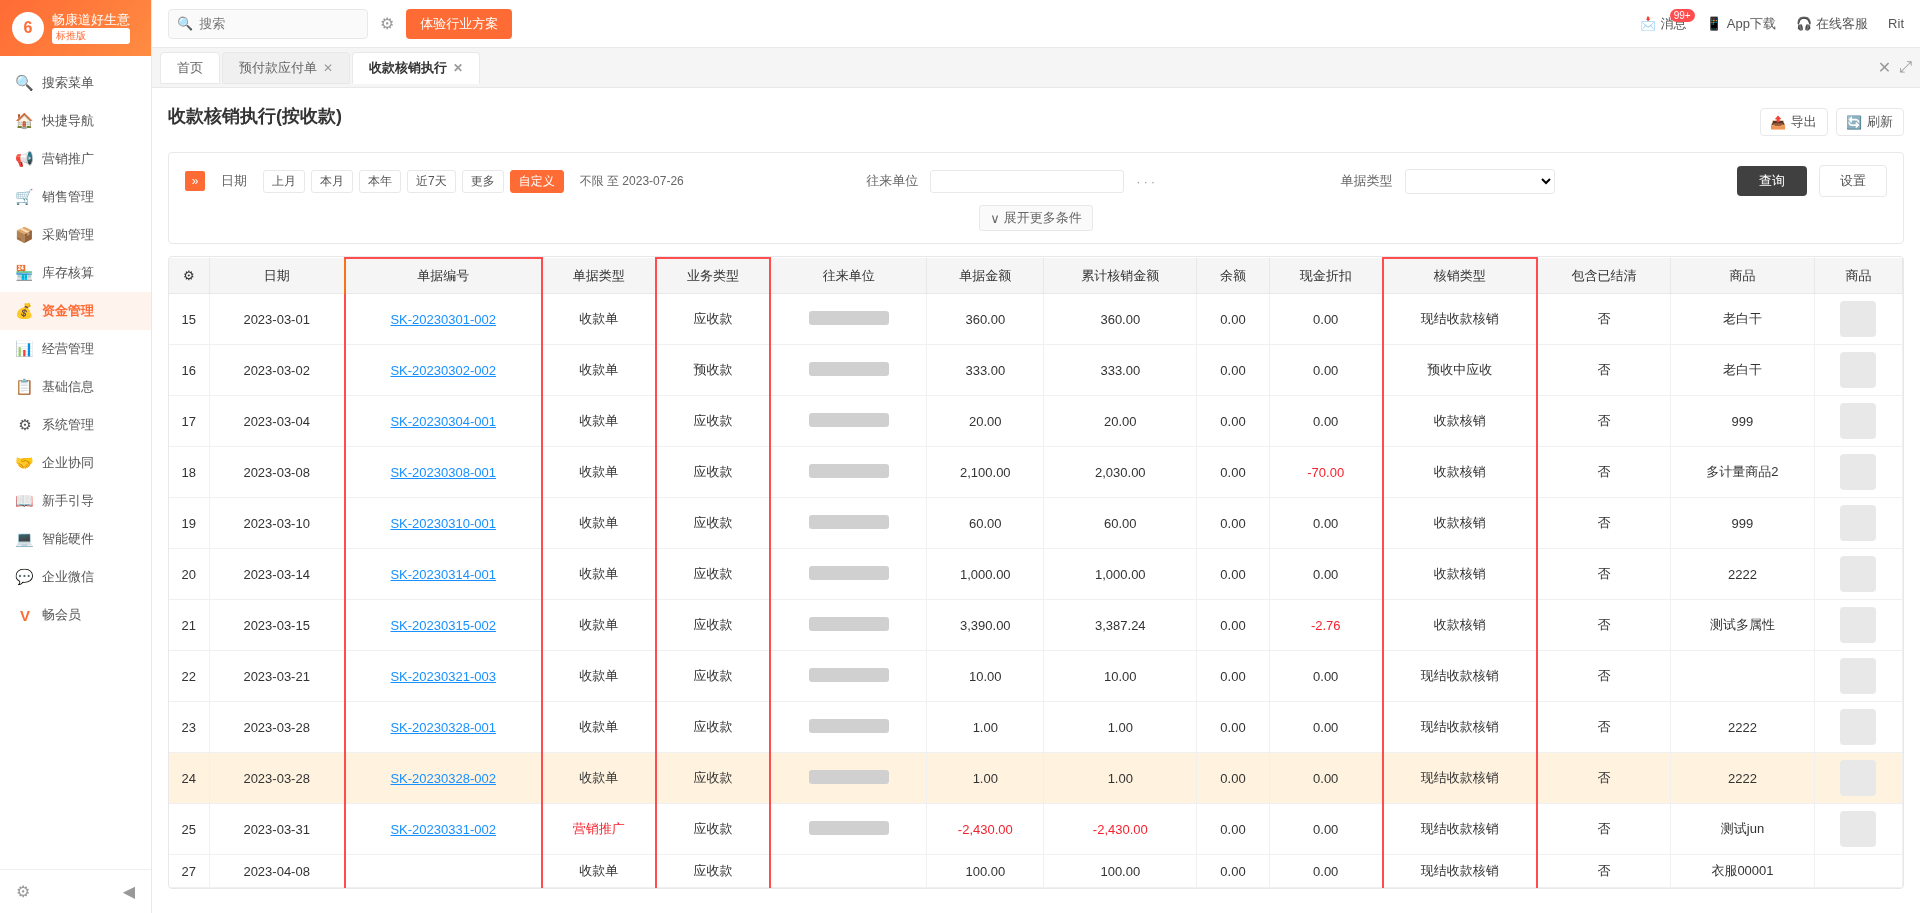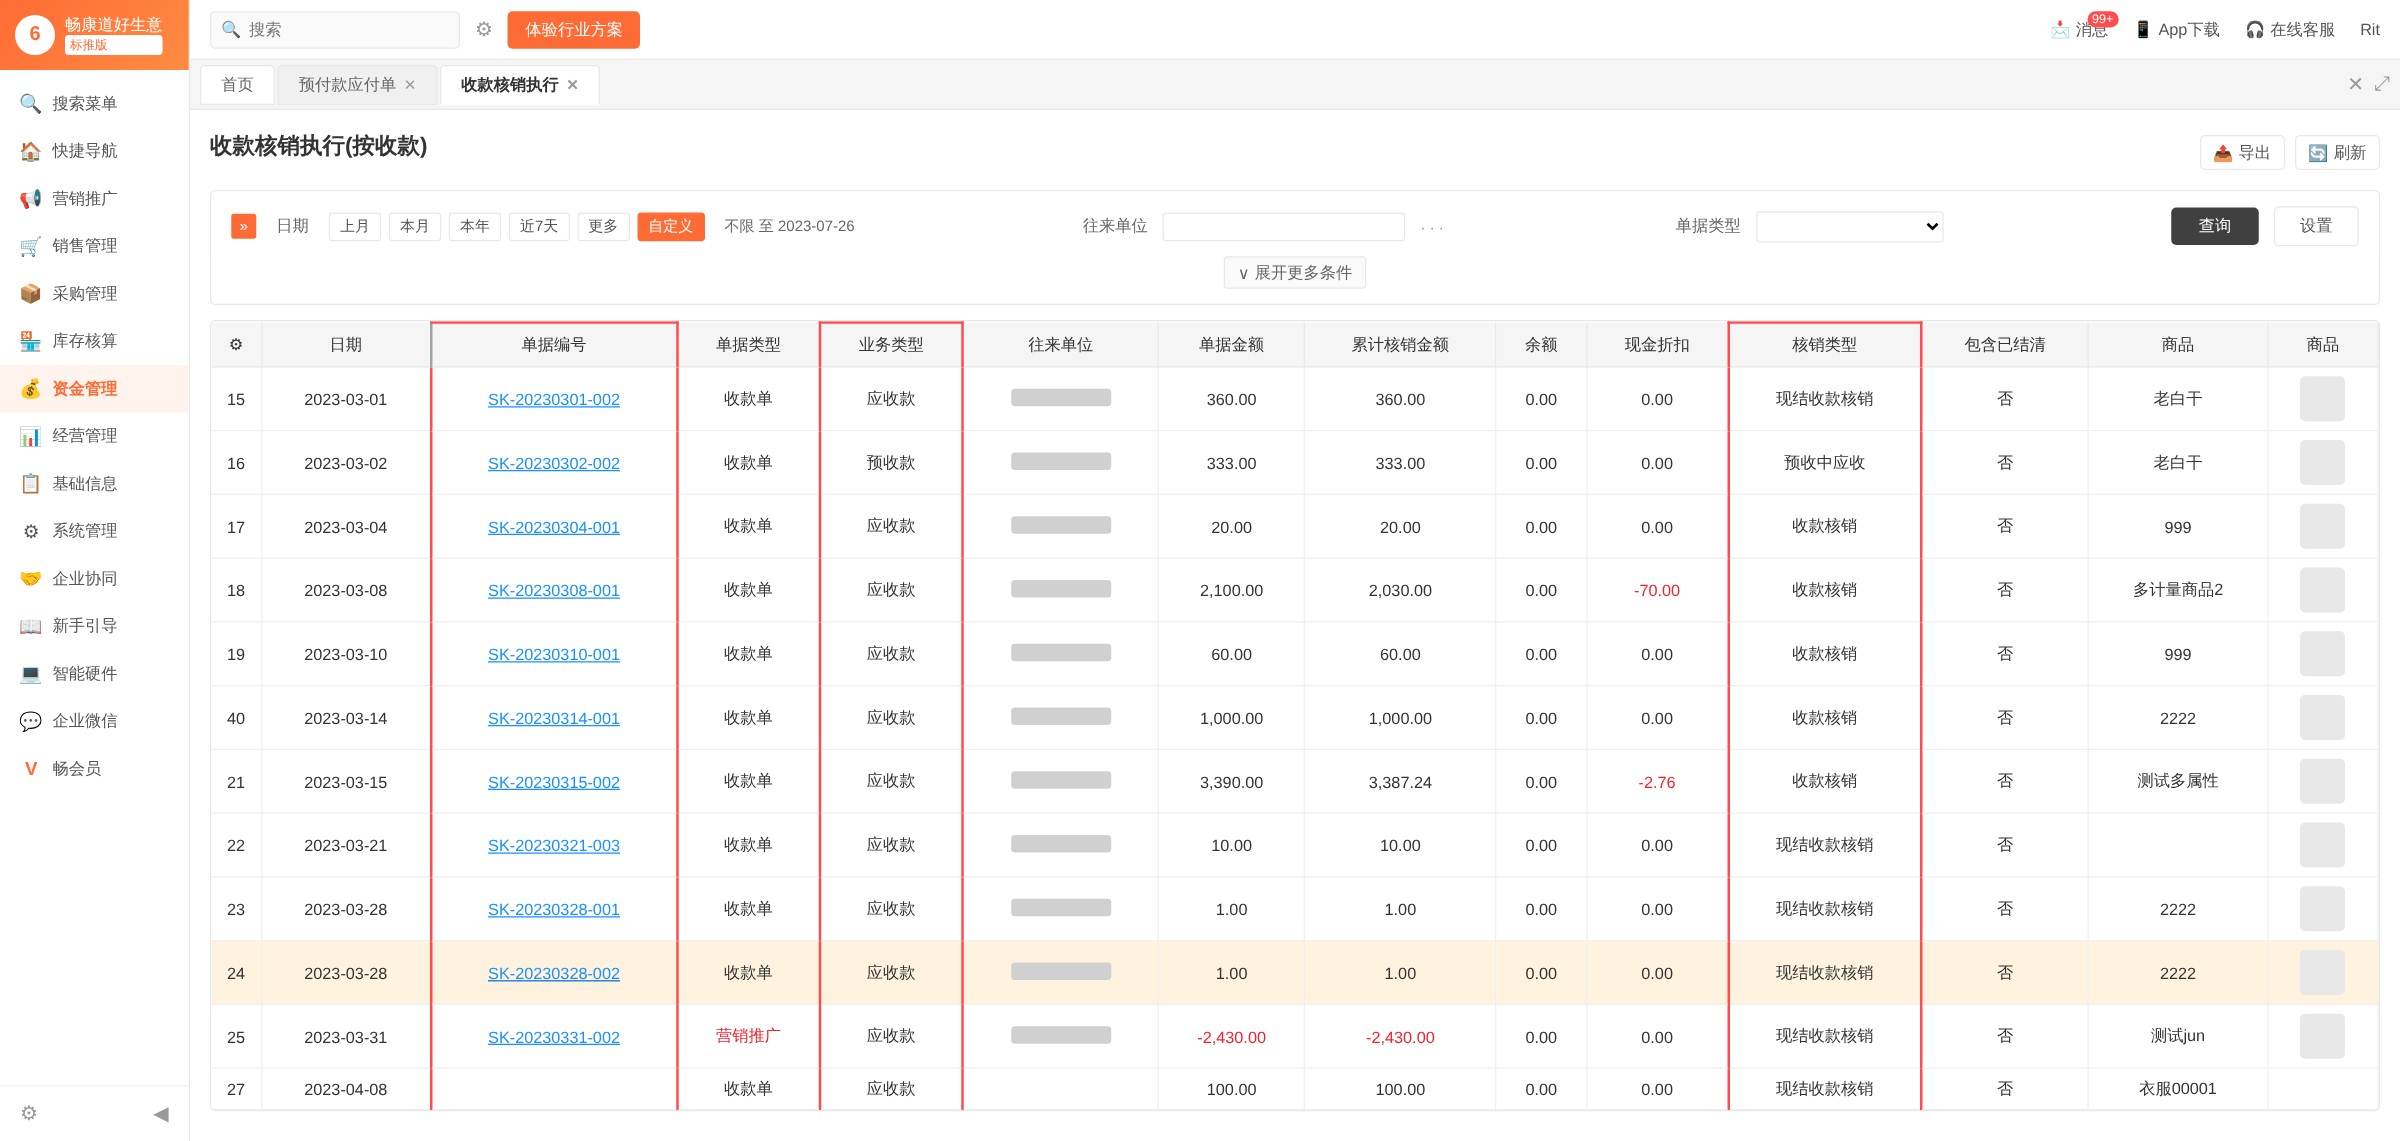--- a/index.html
+++ b/index.html
@@ -262,21 +262,21 @@
     </div>
 
     <div class="table-container">
       <table>
         <thead>
           <tr>
             <th style="width:40px;">
               <span class="settings-icon">⚙</span>
             </th>
             <th>日期</th>
-            <th style="border-left:2px solid #a3a3a3; border-right:2px solid #ff4d4f; border-top:2px solid #ff4d4f;margin-left:40px;">单据编号</th>
+            <th style="border-left:2px solid #f97316; border-right:2px solid #ff4d4f; border-top:2px solid #ff4d4f;margin-left:40px;">单据编号</th>
             <th>单据类型</th>
             <th style="border-left:2px solid #ff4d4f; border-right:2px solid #ff4d4f; border-top:2px solid #ff4d4f;">业务类型</th>
             <th>往来单位</th>
             <th>单据金额</th>
             <th>累计核销金额</th>
             <th>余额</th>
             <th>现金折扣</th>
             <th style="border-left:2px solid #ff4d4f; border-right:2px solid #ff4d4f; border-top:2px solid #ff4d4f;">核销类型</th>
             <th>包含已结清</th>
             <th>商品</th>
@@ -358,21 +358,21 @@
       <td class="">60.00</td>
       <td class="">60.00</td>
       <td>0.00</td>
       <td class="">0.00</td>
       <td style="border-left:2px solid #ff4d4f; border-right:2px solid #ff4d4f;">收款核销</td>
       <td>否</td>
       <td>999</td>
       <td><span style="display:inline-block;width:36px;height:36px;background:#e8e8e8;border-radius:4px;vertical-align:middle;"></span></td>
     </tr>
             <tr>
-      <td>40</td>
+      <td>20</td>
       <td>2023-03-14</td>
       <td style="border-left:2px solid #ff4d4f; border-right:2px solid #ff4d4f;"><span class="link">SK-20230314-001</span></td>
       <td class="">收款单</td>
       <td style="border-left:2px solid #ff4d4f; border-right:2px solid #ff4d4f;">应收款</td>
       <td><span style="background:#d0d0d0; border-radius:3px; display:inline-block; width:80px; height:14px;"></span></td>
       <td class="">1,000.00</td>
       <td class="">1,000.00</td>
       <td>0.00</td>
       <td class="">0.00</td>
       <td style="border-left:2px solid #ff4d4f; border-right:2px solid #ff4d4f;">收款核销</td>
@@ -424,21 +424,21 @@
       <td>0.00</td>
       <td class="">0.00</td>
       <td style="border-left:2px solid #ff4d4f; border-right:2px solid #ff4d4f;">现结收款核销</td>
       <td>否</td>
       <td>2222</td>
       <td><span style="display:inline-block;width:36px;height:36px;background:#e8e8e8;border-radius:4px;vertical-align:middle;"></span></td>
     </tr>
             <tr class="highlighted">
       <td>24</td>
       <td>2023-03-28</td>
-      <td style="border-left:2px solid #ff4d4f; border-right:2px solid #ff4d4f;text-decoration:underline;"><span class="link">SK-20230328-002</span></td>
+      <td style="border-left:2px solid #ff4d4f; border-right:2px solid #ff4d4f;"><span class="link">SK-20230328-002</span></td>
       <td class="">收款单</td>
       <td style="border-left:2px solid #ff4d4f; border-right:2px solid #ff4d4f;">应收款</td>
       <td><span style="background:#d0d0d0; border-radius:3px; display:inline-block; width:80px; height:14px;"></span></td>
       <td class="">1.00</td>
       <td class="">1.00</td>
       <td>0.00</td>
       <td class="">0.00</td>
       <td style="border-left:2px solid #ff4d4f; border-right:2px solid #ff4d4f;">现结收款核销</td>
       <td>否</td>
       <td>2222</td>

